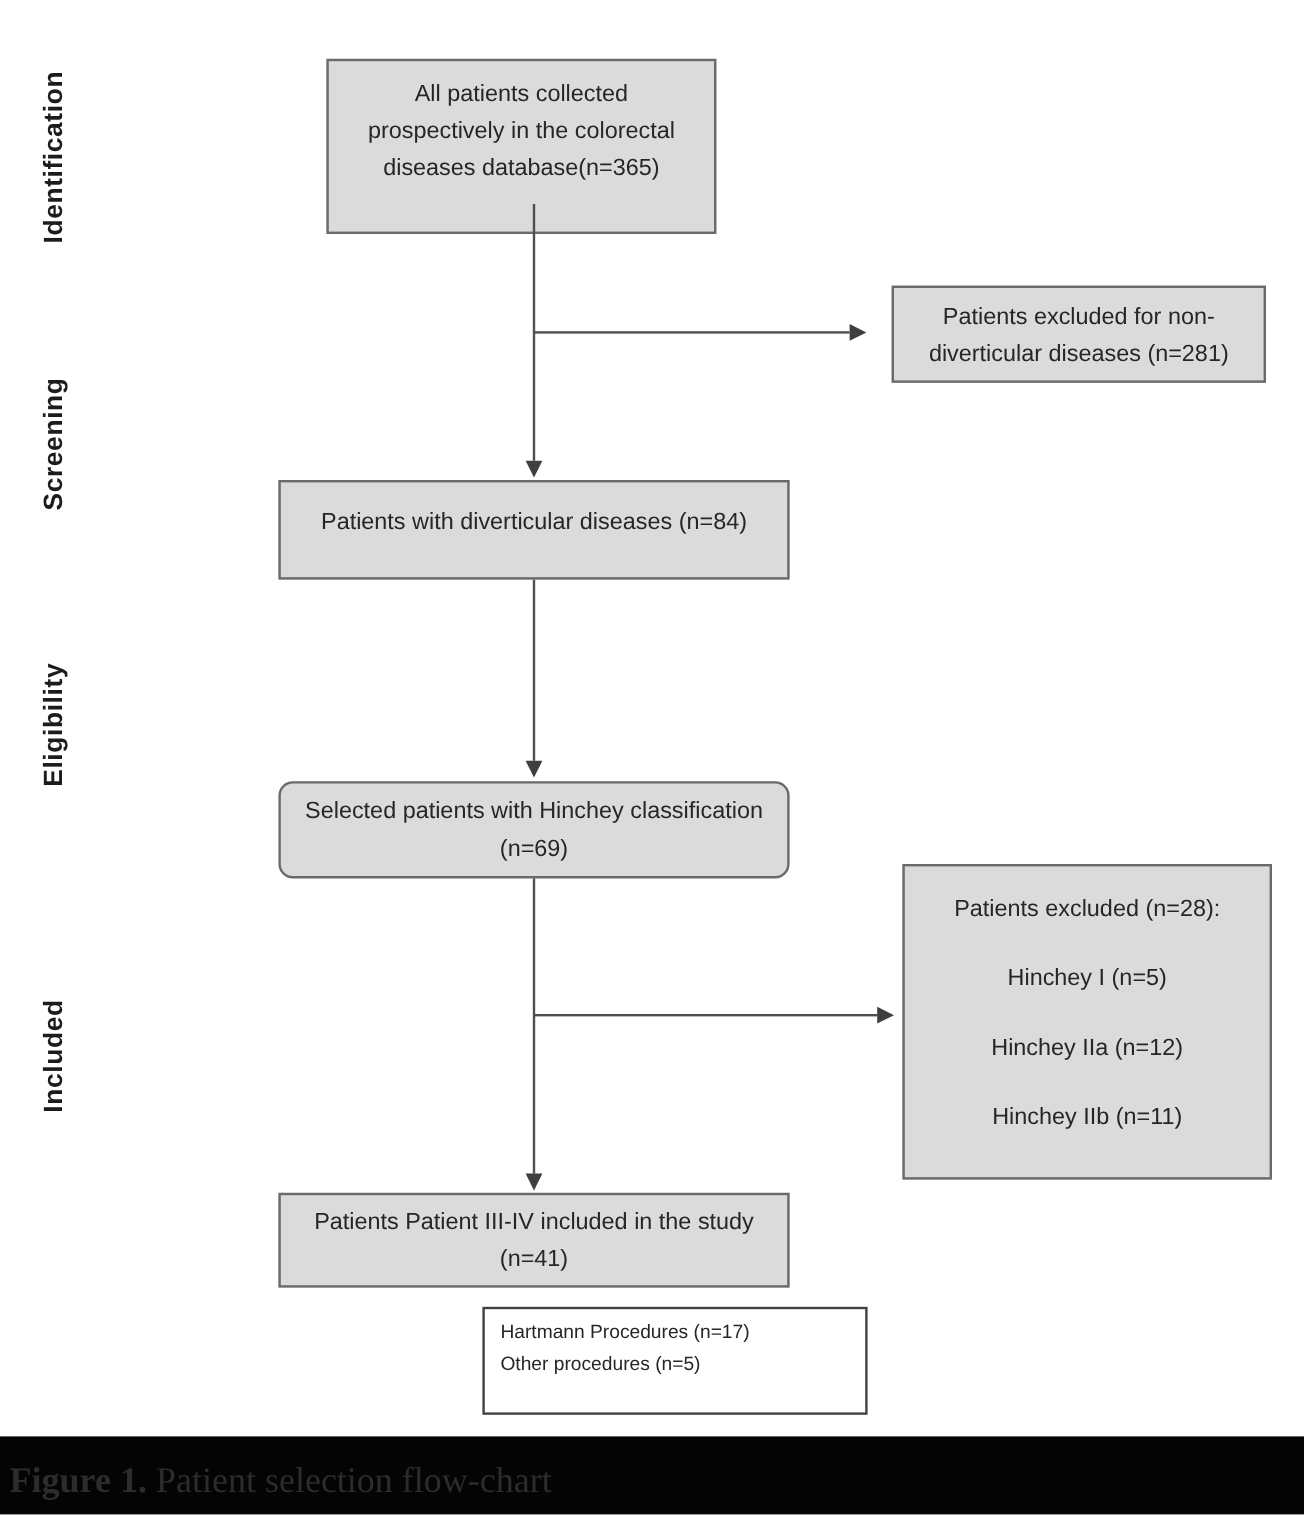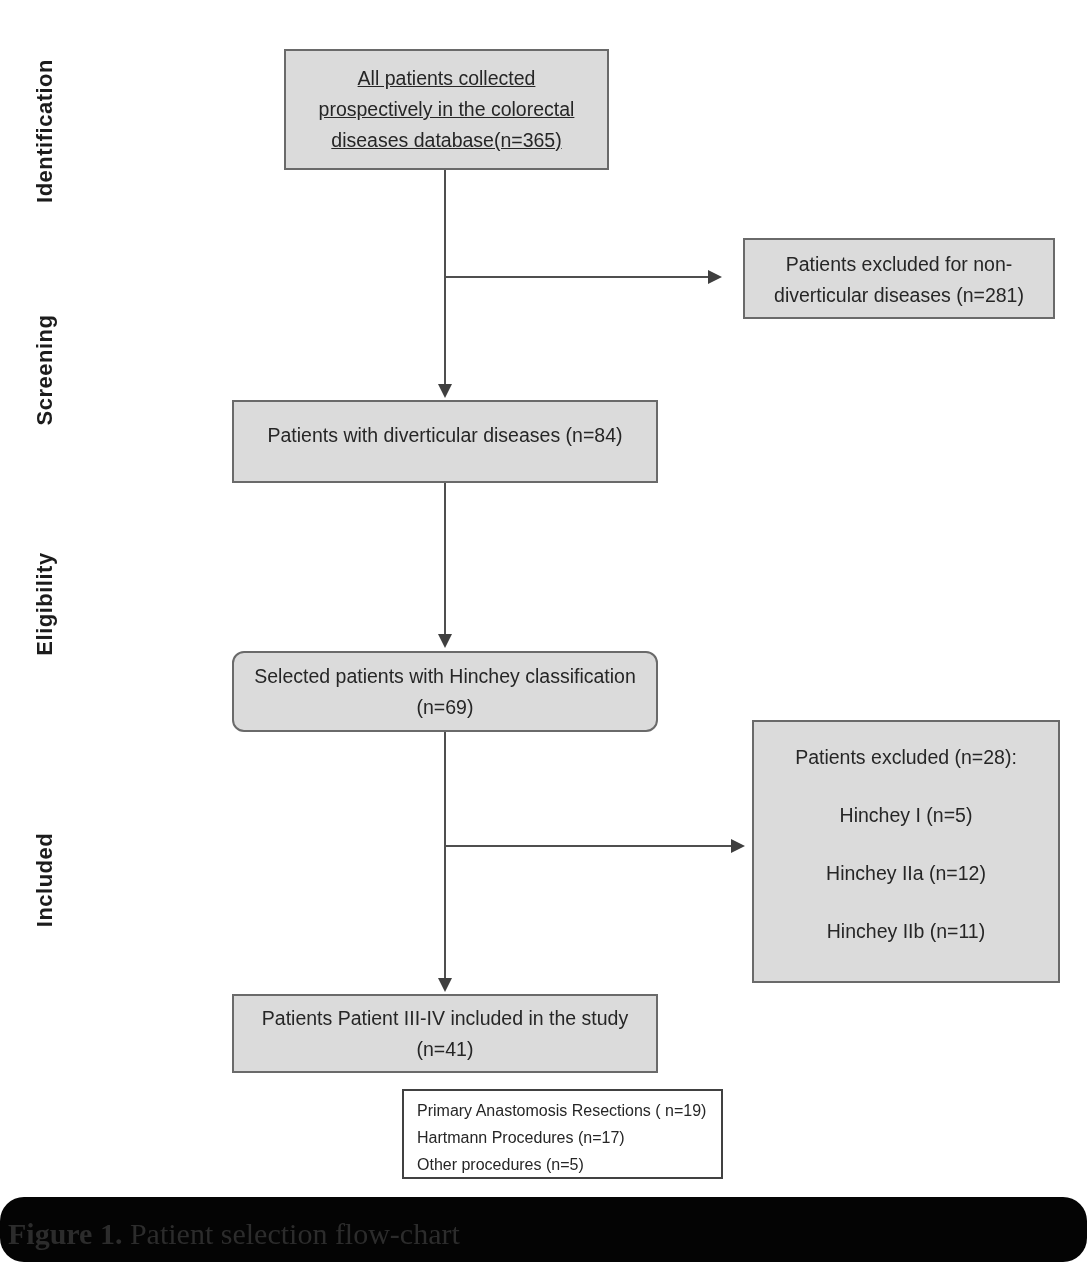--- a/index.html
+++ b/index.html
@@ -63,35 +63,34 @@
     position:absolute;
     left:0;top:1197px;width:1087px;height:65px;
     background:#040404;
     display:flex;align-items:center;
     box-sizing:border-box;
     padding-left:8px;padding-top:8px;
     font-family:"Liberation Serif", serif;
     font-size:30px;
     color:#2c2c2c;
     white-space:pre;
-    border-radius:24px;
   }
   .caption-bar .cap-label{font-weight:bold;}
 </style>
 </head>
 <body>
 
 <div class="stage">
 
   <div class="stage-label" style="left:45px;top:131px;">Identification</div>
   <div class="stage-label" style="left:45px;top:370px;">Screening</div>
   <div class="stage-label" style="left:45px;top:604px;">Eligibility</div>
   <div class="stage-label" style="left:45px;top:880px;">Included</div>
 
-  <div class="gbox" style="left:284px;top:49px;width:325px;height:121px;padding-top:12px;text-decoration:underline;">
+  <div class="gbox" style="left:272px;top:49px;width:325px;height:146px;padding-top:12px;">
     <div class="bx-line">All patients collected</div>
     <div class="bx-line">prospectively in the colorectal</div>
     <div class="bx-line">diseases database(n=365)</div>
   </div>
 
   <div class="cline" style="left:444px;top:170px;width:2px;height:214px;"></div>
   <div class="arrow-down" style="left:438px;top:384px;"></div>
 
   <div class="cline" style="left:445px;top:276px;width:263px;height:2px;"></div>
   <div class="arrow-right" style="left:708px;top:270px;"></div>
@@ -125,21 +124,20 @@
     <div class="bx-line">Hinchey IIa (n=12)</div>
     <div class="bx-line">Hinchey IIb (n=11)</div>
   </div>
 
   <div class="gbox" style="left:232px;top:994px;width:426px;height:79px;padding-top:7px;">
     <div class="bx-line">Patients Patient III-IV included in the study</div>
     <div class="bx-line">(n=41)</div>
   </div>
 
   <div class="wbox" style="left:402px;top:1089px;width:321px;height:90px;padding:6px 0 0 13px;">
-    <div class="bx-line">Primary Anastomosis Resections ( n=19)</div>
     <div class="bx-line">Hartmann Procedures (n=17)</div>
     <div class="bx-line">Other procedures (n=5)</div>
   </div>
 
   <div class="caption-bar">
     <span class="cap-label">Figure 1.</span><span> Patient selection flow-chart</span>
   </div>
 
 </div>
 

